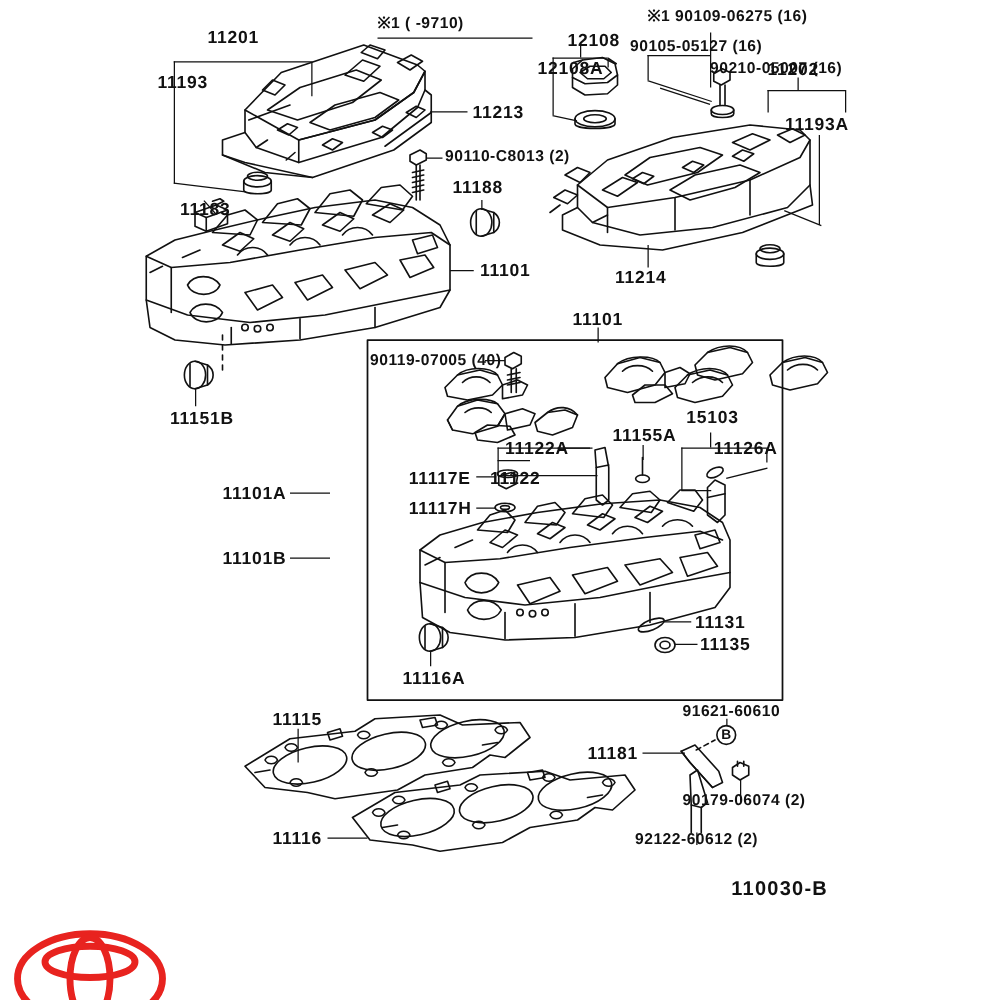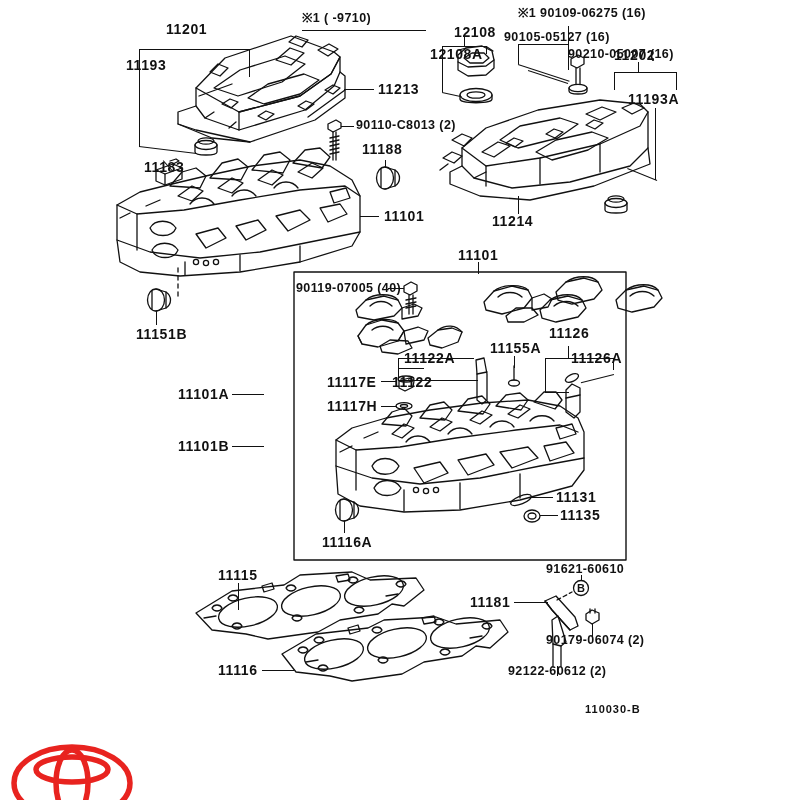--- a/index.html
+++ b/index.html
@@ -57,21 +57,21 @@
     font-size: 42px;
     font-weight: 400;
     letter-spacing: -0.5px;
     color: #111111;
     white-space: nowrap;
   }
   #logo { position: absolute; left: 8px; top: 22px; width: 128px; height: 78px; }
   #diagram-id {
     position: absolute;
     left: 585px; top: 703px;
-    font-size: 11px;
+    font-size: 16px;
     font-weight: 700;
     letter-spacing: 1px;
     color: #111111;
   }
   .underline-note {
     position: absolute;
     background: #111;
     height: 1.4px;
   }
 </style>
@@ -525,21 +525,21 @@
   <div class="lbl" style="left:628px;top:92px;">11193A</div>
   <div class="lbl" style="left:492px;top:214px;">11214</div>
   <div class="lbl" style="left:458px;top:248px;">11101</div>
 
   <div class="lbl sm" style="left:296px;top:282px;">90119-07005 (40)</div>
   <div class="lbl" style="left:352px;top:375px;margin-left:40px;">11122</div>
   <div class="lbl" style="left:404px;top:351px;">11122A</div>
   <div class="lbl" style="left:327px;top:375px;">11117E</div>
   <div class="lbl" style="left:327px;top:399px;">11117H</div>
   <div class="lbl" style="left:490px;top:341px;">11155A</div>
-  <div class="lbl" style="left:549px;top:326px;">11126</div>
+  <div class="lbl" style="left:549px;top:326px;">15103</div>
   <div class="lbl" style="left:571px;top:351px;">11126A</div>
 
   <div class="lbl" style="left:178px;top:387px;">11101A</div>
   <div class="lbl" style="left:178px;top:439px;">11101B</div>
   <div class="lbl" style="left:322px;top:535px;">11116A</div>
   <div class="lbl" style="left:556px;top:490px;text-align:center;">11131</div>
   <div class="lbl" style="left:560px;top:508px;">11135</div>
 
   <div class="lbl" style="left:218px;top:568px;">11115</div>
   <div class="lbl" style="left:218px;top:663px;">11116</div>

